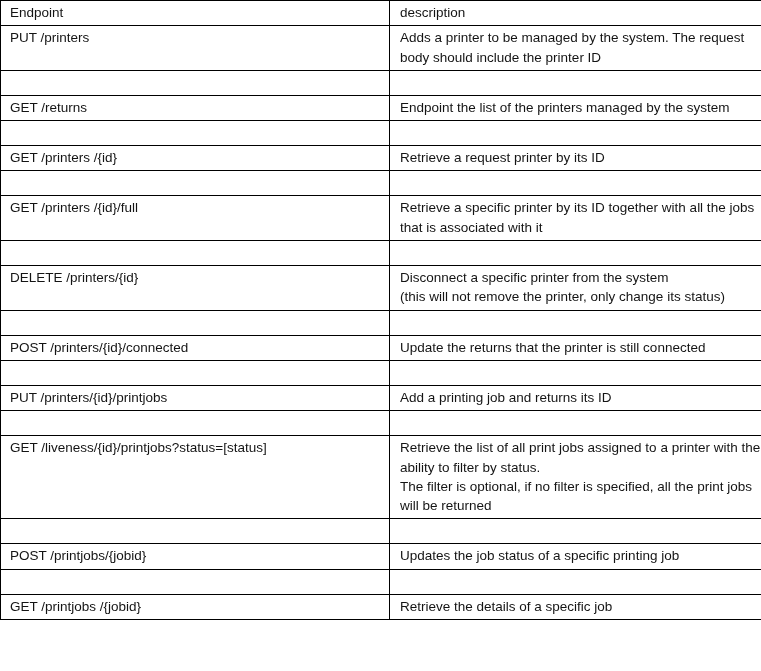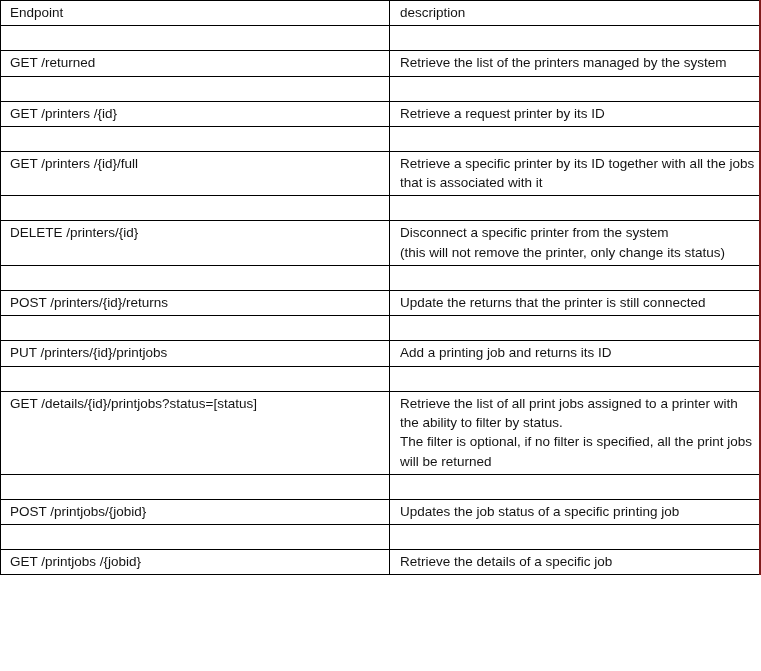--- a/index.html
+++ b/index.html
@@ -33,21 +33,21 @@
     line-height: 19.3px;
     color: #141414;
     word-wrap: break-word;
     white-space: pre-line;
   }
   #api-table td.cell-endpoint {
     border-left: 1px solid #000000;
     border-right: 1px solid #000000;
   }
   #api-table td.cell-description {
-    border-right: 6px solid #7f1d1d;
+    border-right: 1px solid #7f1d1d;
     padding-left: 10px;
   }
   tr.spacer-row td {
     height: 19px;
     padding-top: 0;
     padding-bottom: 0;
   }
   tr.header-row td {
     padding-top: 1px;
     padding-bottom: 2px;
@@ -68,29 +68,33 @@
     <col class="col-endpoint">
     <col class="col-description">
   </colgroup>
   <tbody>
 
     <tr class="header-row">
       <td class="cell-endpoint">Endpoint</td>
       <td class="cell-description">description</td>
     </tr>
 
+    <tr>
+      <td class="cell-endpoint">PUT /printers</td>
+      <td class="cell-description">Adds a printer to be managed by the system. The request body should include the printer ID</td>
+    </tr>
 
     <tr class="spacer-row">
       <td class="cell-endpoint"></td>
       <td class="cell-description"></td>
     </tr>
 
     <tr>
-      <td class="cell-endpoint">GET /returned</td>
-      <td class="cell-description">Retrieve the list of the printers managed by the system</td>
+      <td class="cell-endpoint">GET /returns</td>
+      <td class="cell-description">Endpoint the list of the printers managed by the system</td>
     </tr>
 
     <tr class="spacer-row">
       <td class="cell-endpoint"></td>
       <td class="cell-description"></td>
     </tr>
 
     <tr>
       <td class="cell-endpoint">GET /printers /{id}</td>
       <td class="cell-description">Retrieve a request printer by its ID</td>
@@ -116,41 +120,41 @@
       <td class="cell-description">Disconnect a specific printer from the system
 (this will not remove the printer, only change its status)</td>
     </tr>
 
     <tr class="spacer-row">
       <td class="cell-endpoint"></td>
       <td class="cell-description"></td>
     </tr>
 
     <tr>
-      <td class="cell-endpoint">POST /printers/{id}/returns</td>
+      <td class="cell-endpoint">POST /printers/{id}/connected</td>
       <td class="cell-description">Update the returns that the printer is still connected</td>
     </tr>
 
     <tr class="spacer-row">
       <td class="cell-endpoint"></td>
       <td class="cell-description"></td>
     </tr>
 
     <tr>
       <td class="cell-endpoint"><span>PUT /printers/{id}/</span><span class="misspell">printjobs</span></td>
       <td class="cell-description">Add a printing job and returns its ID</td>
     </tr>
 
     <tr class="spacer-row">
       <td class="cell-endpoint"></td>
       <td class="cell-description"></td>
     </tr>
 
     <tr>
-      <td class="cell-endpoint"><span>GET /details/{id}/</span><span class="misspell">printjobs?status=</span><span>[status]</span></td>
+      <td class="cell-endpoint"><span>GET /liveness/{id}/</span><span class="misspell">printjobs?status=</span><span>[status]</span></td>
       <td class="cell-description">Retrieve the list of all print jobs assigned to a printer with the ability to filter by status.
 The filter is optional, if no filter is specified, all the print jobs will be returned</td>
     </tr>
 
     <tr class="spacer-row">
       <td class="cell-endpoint"></td>
       <td class="cell-description"></td>
     </tr>
 
     <tr>

